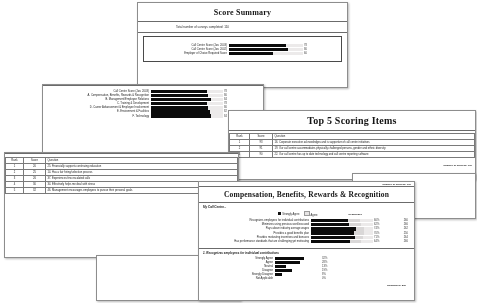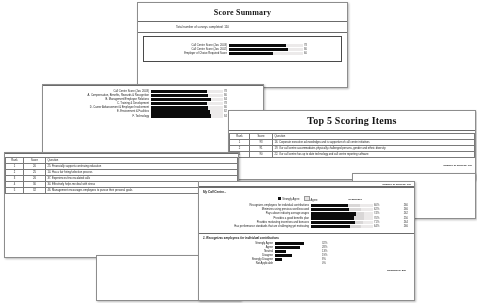--- a/index.html
+++ b/index.html
@@ -201,20 +201,21 @@
       </tbody>
   </table>
 </div>
 
 <div class="sheet" id="backsheet"></div>
 <div class="sheet" id="backsheet2"></div>
 
 <div class="sheet" id="comp">
   <div class="hdrnote" style="padding-top:1px;">Number of Surveys: 110</div>
   <div class="rule"></div>
+  <div class="ttl" style="font-size:7.5px;padding:3px 0 3px;">Compensation, Benefits, Rewards &amp; Recognition</div>
   <div class="rule"></div>
 
   <div class="ital" style="padding:2px 0 1px 4px;">My Call Centre...</div>
 
   <div class="legend" style="margin:1px 0 2px 30px;">
     <span>
       <i class="sw sw-dark"></i><span>Strongly Agree</span>
     </span>
     <span>
       <i class="sw sw-light"></i><span>Agree</span>

